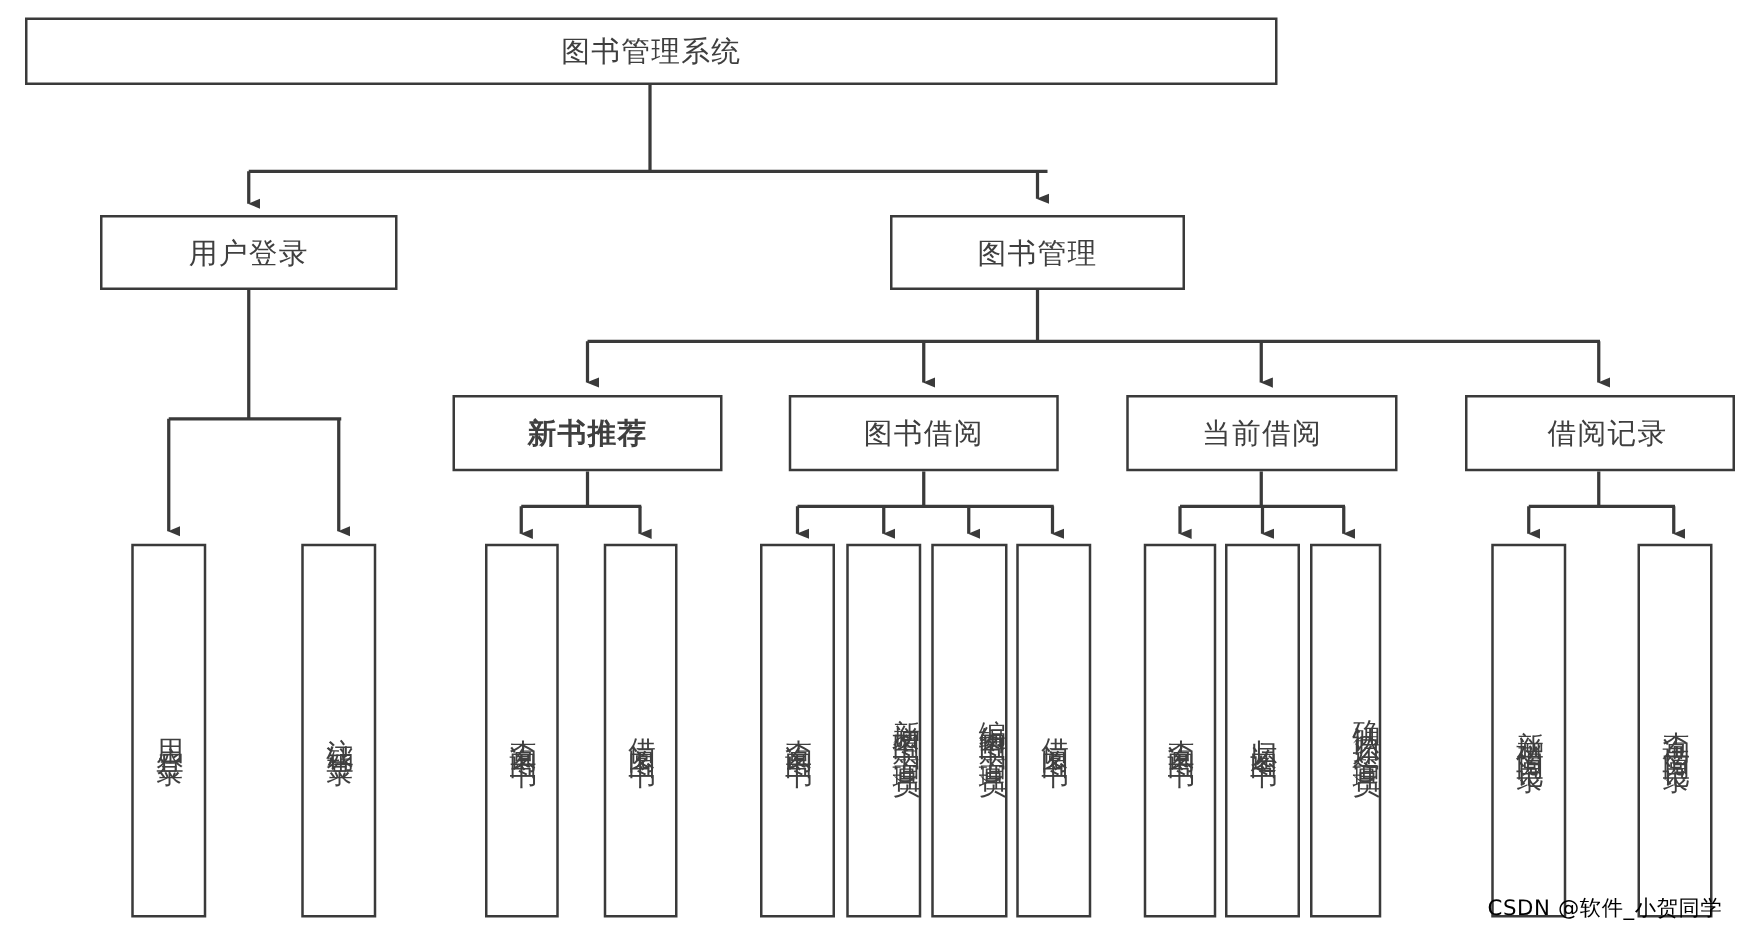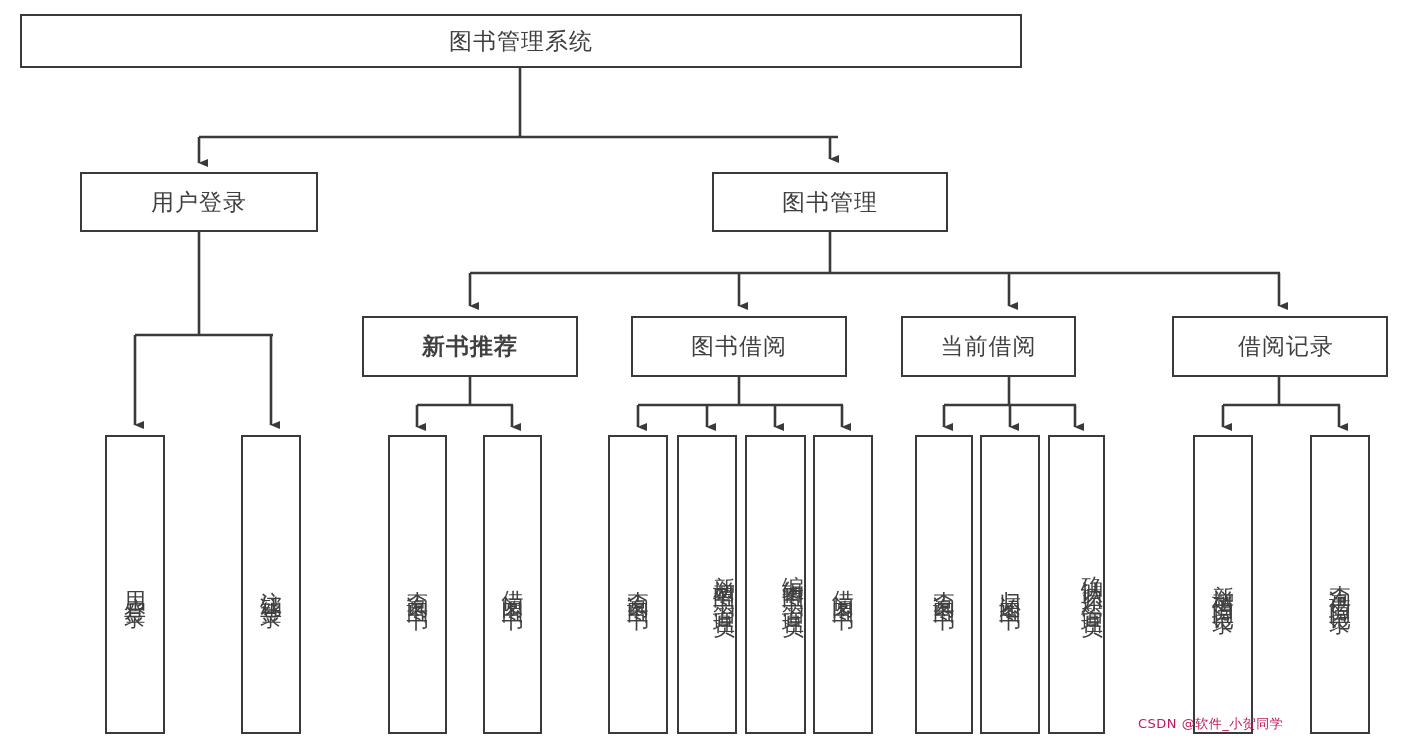--- a/index.html
+++ b/index.html
@@ -51,24 +51,24 @@
   .node.v.top {
     align-items: flex-start;
   }
   .node.v .label {
     writing-mode: vertical-rl;
     text-orientation: upright;
     white-space: nowrap;
   }
   .watermark {
     position: absolute;
-    left: 1138px;
+    left: 1190px;
     top: 715px;
-    font-size: 13px;
-    color: #be185d;
+    font-size: 17px;
+    color: #000000;
     white-space: nowrap;
     z-index: 3;
     letter-spacing: 0.5px;
   }
 </style>
 </head>
 <body>
 
 <div id="canvas">
 
@@ -132,21 +132,21 @@
   <div class="node h" style="left:712px; top:172px; width:236px; height:60px;font-family:Liberation Serif, serif;">
     <span class="label">图书管理</span>
   </div>
 
   <div class="node h" style="left:362px; top:316px; width:216px; height:61px;font-weight:bold;">
     <span class="label">新书推荐</span>
   </div>
   <div class="node h" style="left:631px; top:316px; width:216px; height:61px;">
     <span class="label">图书借阅</span>
   </div>
-  <div class="node h" style="left:901px; top:316px; width:175px; height:61px;">
+  <div class="node h" style="left:901px; top:316px; width:217px; height:61px;">
     <span class="label">当前借阅</span>
   </div>
   <div class="node h" style="left:1172px; top:316px; width:216px; height:61px;padding-left:12px;">
     <span class="label">借阅记录</span>
   </div>
 
   <div class="node v" style="left:105px; top:435px; width:60px; height:299px;">
     <span class="label">用户登录</span>
   </div>
   <div class="node v" style="left:241px; top:435px; width:60px; height:299px;">

